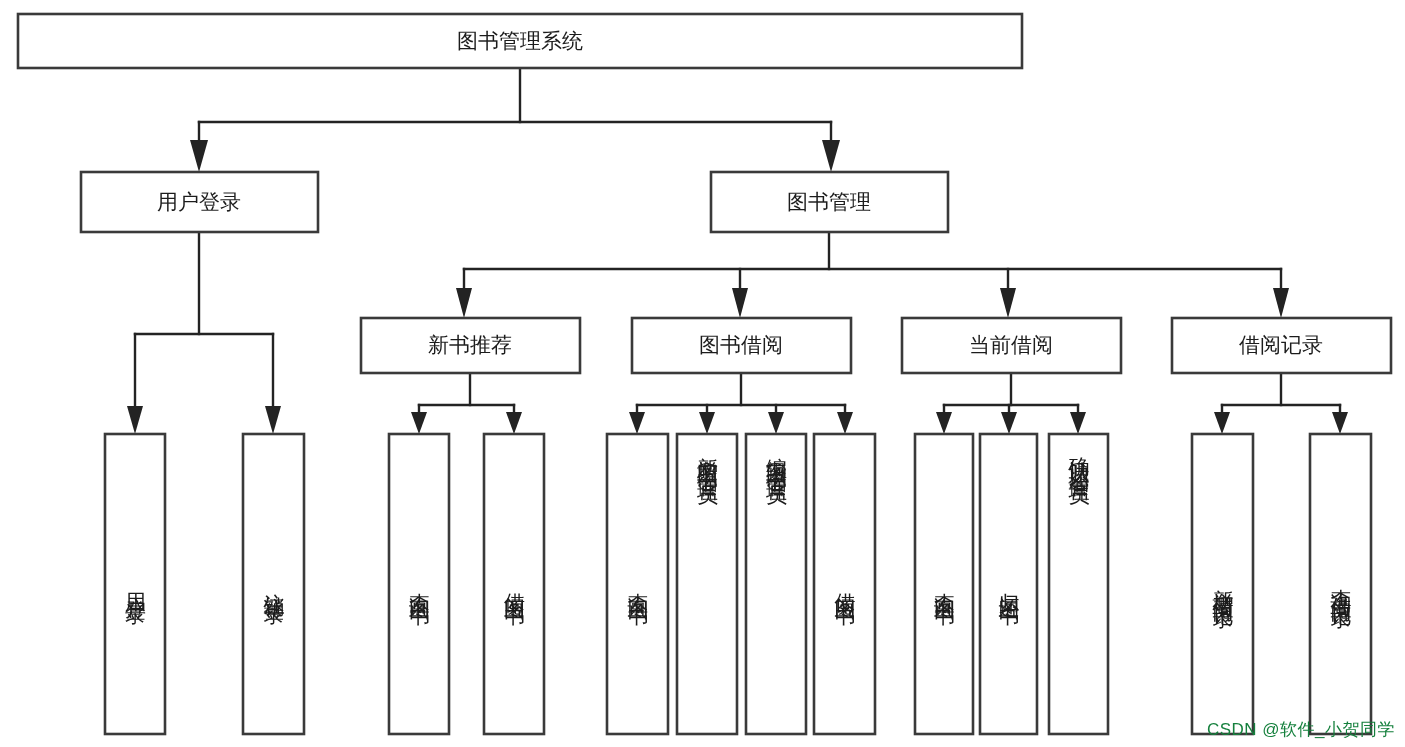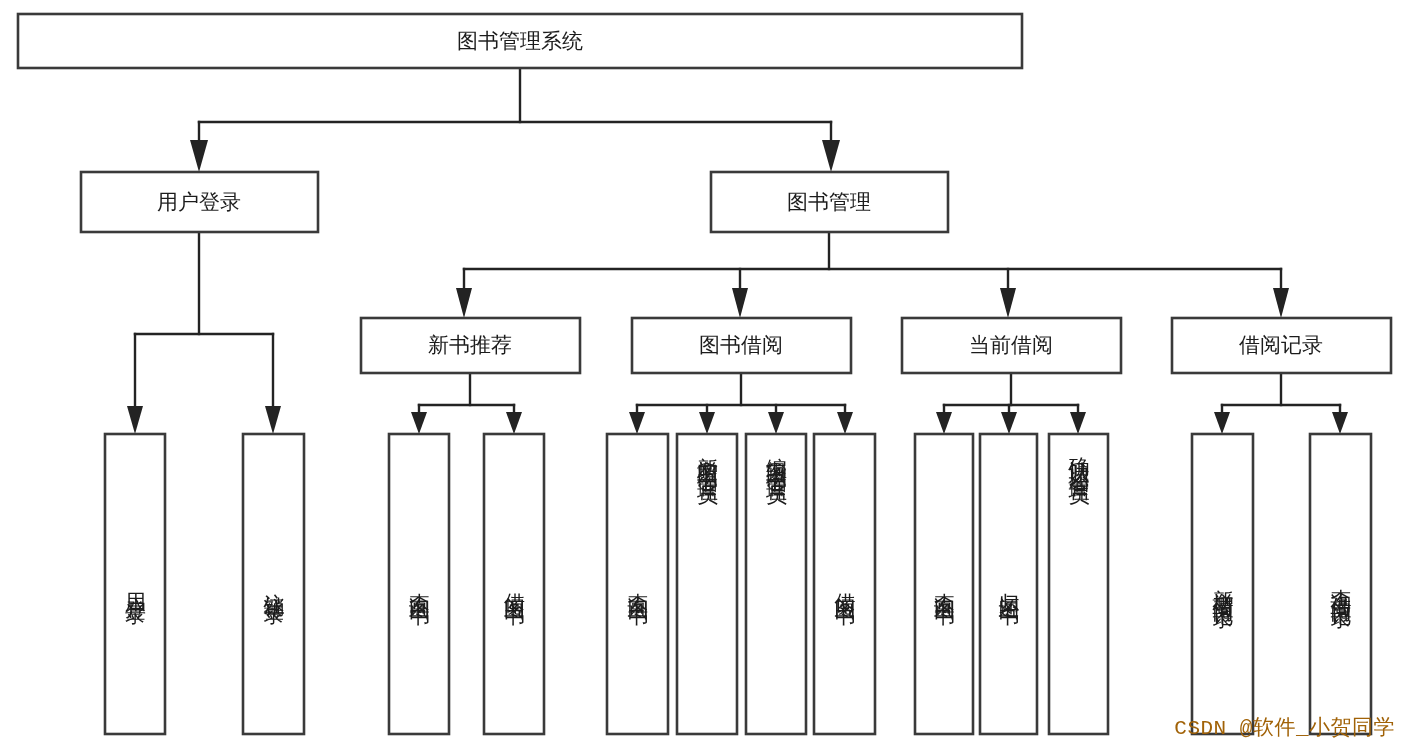--- a/index.html
+++ b/index.html
@@ -70,23 +70,23 @@
     line-height: 1.0;
     color: #1c1c1c;
     letter-spacing: 4px;
     white-space: nowrap;
     text-align: center;
   }
   .watermark {
     position: absolute;
     right: 10px;
     bottom: 6px;
-    font-family: Liberation Mono, monospace;
-    font-size: 21px;
-    color: #a16207;
+    font-family: Liberation Sans, sans-serif;
+    font-size: 17px;
+    color: #15803d;
     letter-spacing: 0.5px;
     white-space: nowrap;
     user-select: none;
   }
 </style>
 </head>
 <body>
 
 <div id="diagram-root">
 

